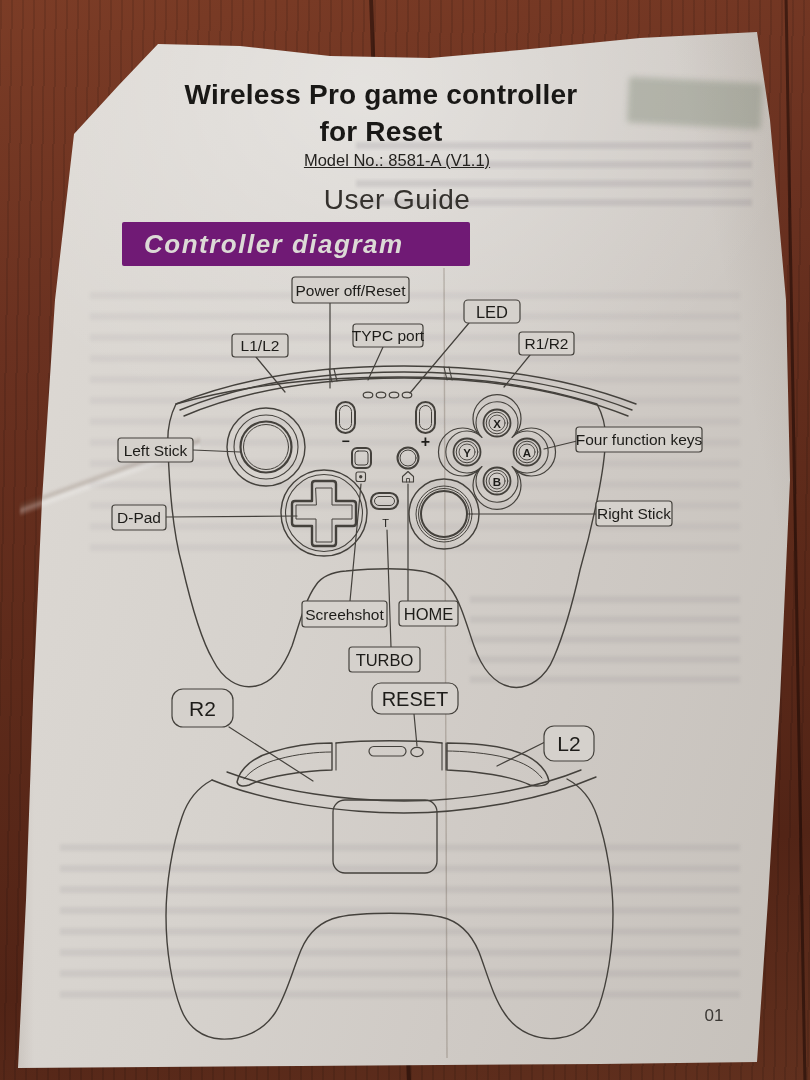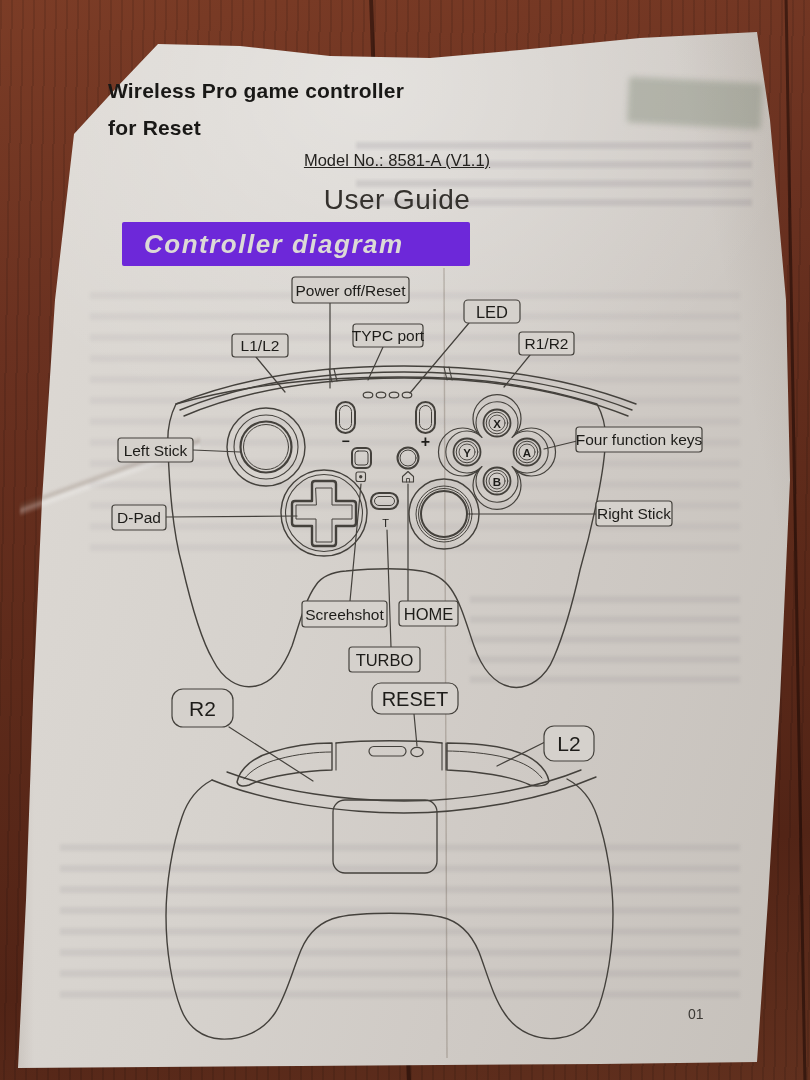--- a/index.html
+++ b/index.html
@@ -34,33 +34,33 @@
   .bleed{position:absolute;filter:blur(1.6px);}
   .bleed-a{left:356px;top:138px;width:396px;height:80px;
     background:repeating-linear-gradient(0deg, transparent 0 12px, rgba(105,100,112,.15) 12px 19px);}
   .bleed-b{left:90px;top:285px;width:650px;height:280px;
     background:repeating-linear-gradient(0deg, transparent 0 14px, rgba(105,100,112,.07) 14px 21px);}
   .bleed-c{left:470px;top:588px;width:270px;height:108px;
     background:repeating-linear-gradient(0deg, transparent 0 13px, rgba(105,100,112,.10) 13px 20px);}
   .bleed-d{left:60px;top:832px;width:680px;height:180px;
     background:repeating-linear-gradient(0deg, transparent 0 14px, rgba(105,100,112,.10) 14px 21px);}
   
-  .title-line{position:absolute;left:108px;width:610px;text-align:left;
-    font-weight:bold;font-size:21px;color:#191816;letter-spacing:.2px;}
+  .title-line{position:absolute;left:76px;width:610px;text-align:center;
+    font-weight:bold;font-size:28px;color:#191816;letter-spacing:.2px;}
   .t1{top:79px;} .t2{top:116px;}
   .model{position:absolute;left:92px;top:151px;width:610px;text-align:center;
     font-size:16.5px;color:#24221f;text-decoration:underline;}
   .subtitle{position:absolute;left:92px;top:184px;width:610px;text-align:center;
     font-size:28px;font-weight:400;color:#34312d;letter-spacing:.5px;}
   .banner{position:absolute;left:122px;top:222px;width:348px;height:44px;
-    background:#6d28d9;border-radius:2px;color:#dcdad6;
+    background:#701a75;border-radius:2px;color:#dcdad6;
     font-size:26px;font-weight:bold;font-style:italic;letter-spacing:1.5px;
     line-height:44px;padding-left:22px;box-sizing:border-box;}
-  .pagenum{position:absolute;left:688px;top:1006px;width:52px;text-align:left;
-    font-size:14px;color:#3b3834;}
+  .pagenum{position:absolute;left:688px;top:1006px;width:52px;text-align:center;
+    font-size:17px;color:#3b3834;}
   
   svg.diagram{position:absolute;left:0;top:0;}
   svg.diagram text{font-family:"Liberation Sans",sans-serif;fill:#1d1c19;stroke:none;}
   .lbl{font-size:15.5px;}
 </style>
 </head>
 <body>
 
 <div class="scene">
   <div class="wood"></div>

